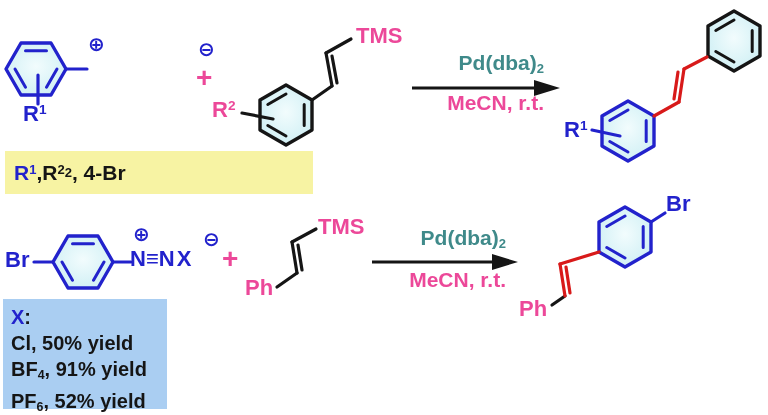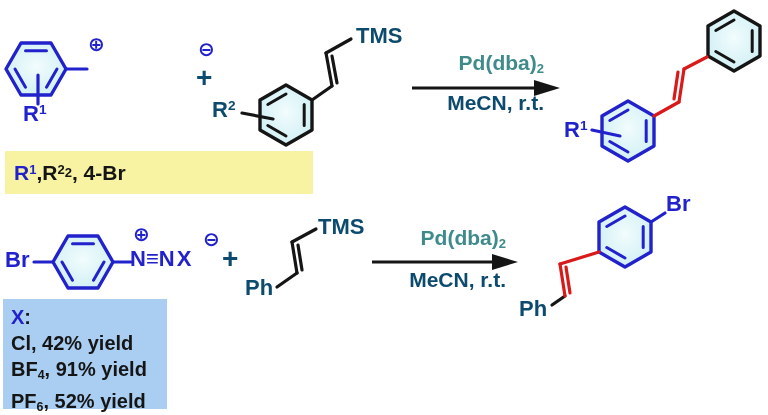--- a/index.html
+++ b/index.html
@@ -1,21 +1,21 @@
 <!DOCTYPE html>
 <html><head>
 <meta charset="utf-8">
 <style>
   html,body{margin:0;padding:0;background:#ffffff;}
   .canvas{position:relative;width:768px;height:415px;background:#ffffff;
           font-family:"Liberation Sans","DejaVu Sans",sans-serif;overflow:hidden;}
   svg.layer{position:absolute;left:0;top:0;}
   .t{position:absolute;font-weight:bold;white-space:nowrap;line-height:1;}
   .blue{color:#2222CC;}
-  .blk{color:#0c4a6e;}
+  .blk{color:#ec4899;}
   .teal{color:#3F8A8A;}
   .f22{font-size:22px;}
   .f21{font-size:21px;}
   .f28{font-size:28px;}
   .chg{font-size:20px;}
   .sub{font-size:0.62em;vertical-align:-0.22em;}
   .sup{font-size:0.62em;vertical-align:0.5em;}
   .cbox{text-align:right;}
   .note-yellow{position:absolute;left:5px;top:151px;width:308px;height:43px;
                background:#F7F3A3;display:flex;align-items:center;
@@ -140,18 +140,18 @@
   <span class="t blk f22" style="left:318px;top:216px">TMS</span>
 
   <span class="t teal f21 cbox" style="left:362px;top:227px;width:144px"><span>Pd(dba)</span><span class="sub">2</span></span>
   <span class="t blk f21 cbox" style="left:362px;top:269px;width:144px">MeCN, r.t.</span>
 
   <span class="t blk f22" style="left:519px;top:298px">Ph</span>
   <span class="t blue f22" style="left:666px;top:193px">Br</span>
 
   <div class="note-blue">
     <div class="line"><span class="blue">X</span><span>:</span></div>
-    <div class="line"><span>Cl, 42% yield</span></div>
+    <div class="line"><span>Cl, 50% yield</span></div>
     <div class="line"><span>BF</span><span class="sub">4</span><span>, 91% yield</span></div>
     <div class="line"><span>PF</span><span class="sub">6</span><span>, 52% yield</span></div>
   </div>
 
 </div>
 
 </body></html>

